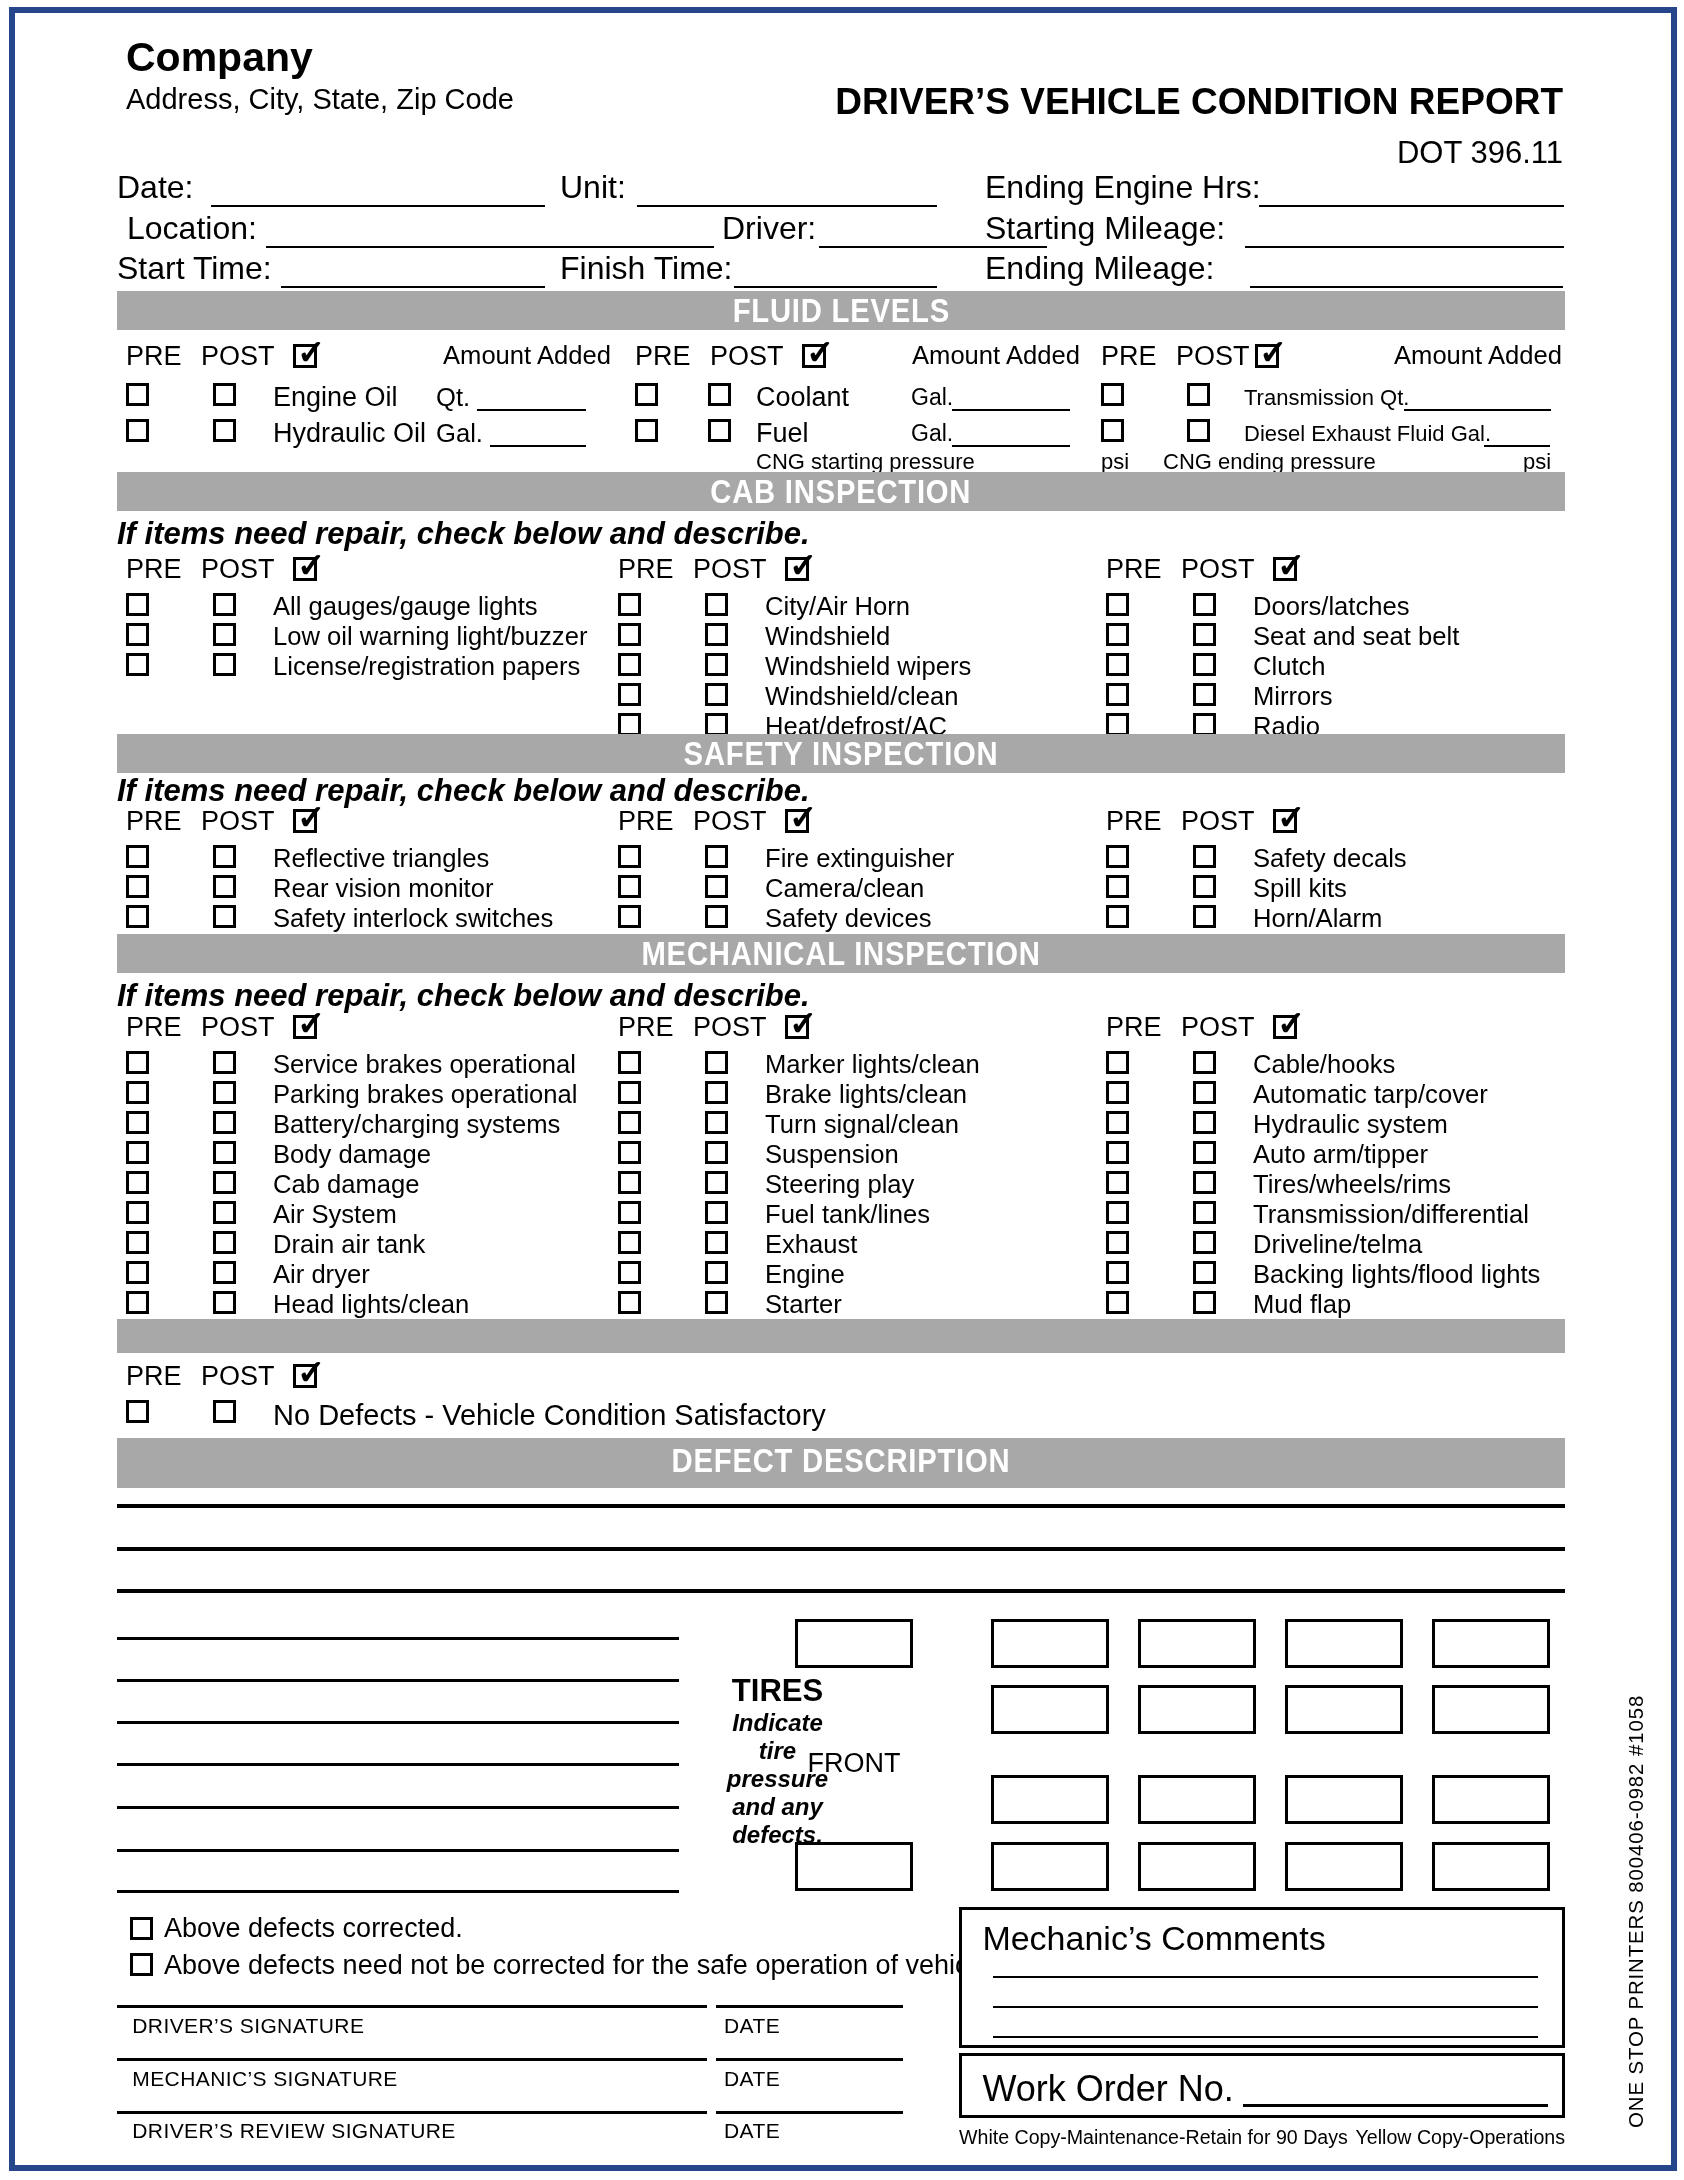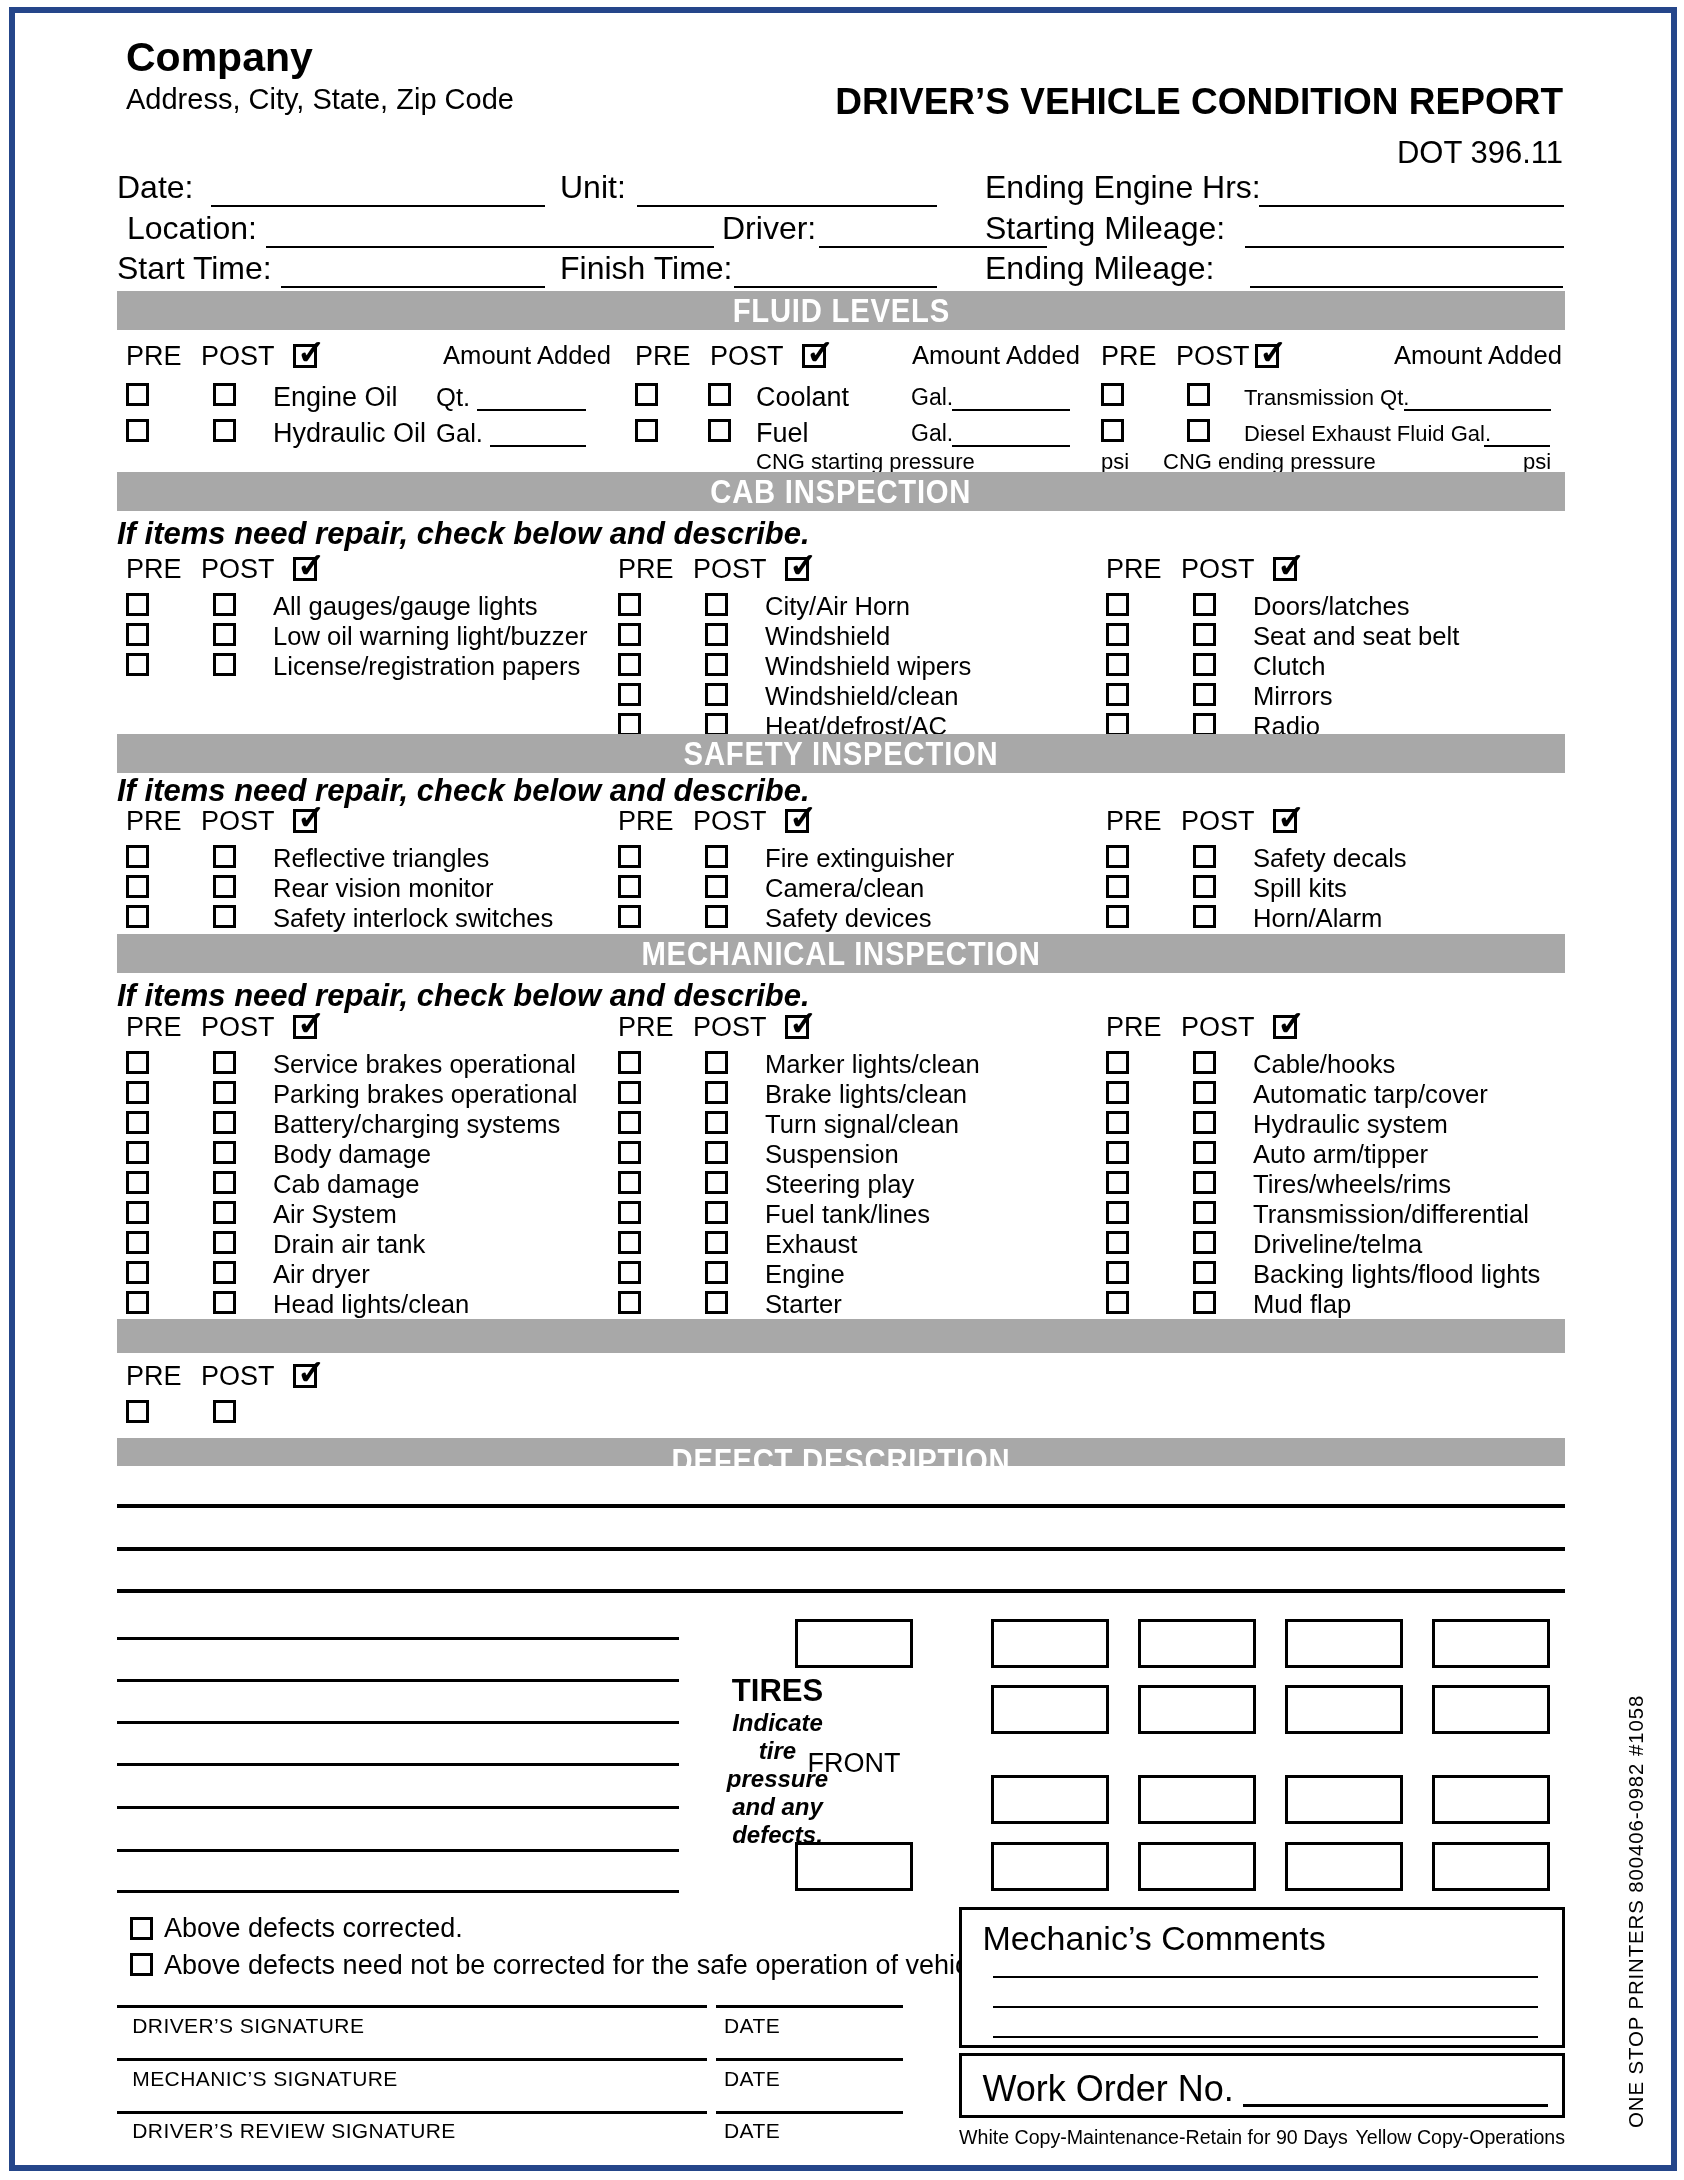--- a/index.html
+++ b/index.html
@@ -503,24 +503,25 @@
   <div class="hdr">
     <span class="pp" style="left:0">PRE</span>
     <span class="pp" style="left:75px">POST</span>
     <span class="chkhdr" style="left:167px;top:3.4px">
         <span class="tick">✓</span>
       </span>
   </div>
   <div class="irow" style="height:36px">
     <span class="cb cb1"></span>
     <span class="cb cb2"></span>
-  </div>
-</div>
-
-<div class="bar" style="top:1438px;height:28px"><span style="line-height:44px">DEFECT DESCRIPTION</span></div>
+    <span class="lbl" style="font-size:29px">No Defects - Vehicle Condition Satisfactory</span>
+  </div>
+</div>
+
+<div class="bar" style="top:1438px;height:50px"><span style="line-height:44px">DEFECT DESCRIPTION</span></div>
 <div class="dline" style="top:1504px"></div>
 <div class="dline" style="top:1547px"></div>
 <div class="dline" style="top:1589px"></div>
 
 <div class="bottom">
   <div class="sline" style="top:31.5px"></div>
   <div class="sline" style="top:74px"></div>
   <div class="sline" style="top:116px"></div>
   <div class="sline" style="top:158px"></div>
   <div class="sline" style="top:201px"></div>

